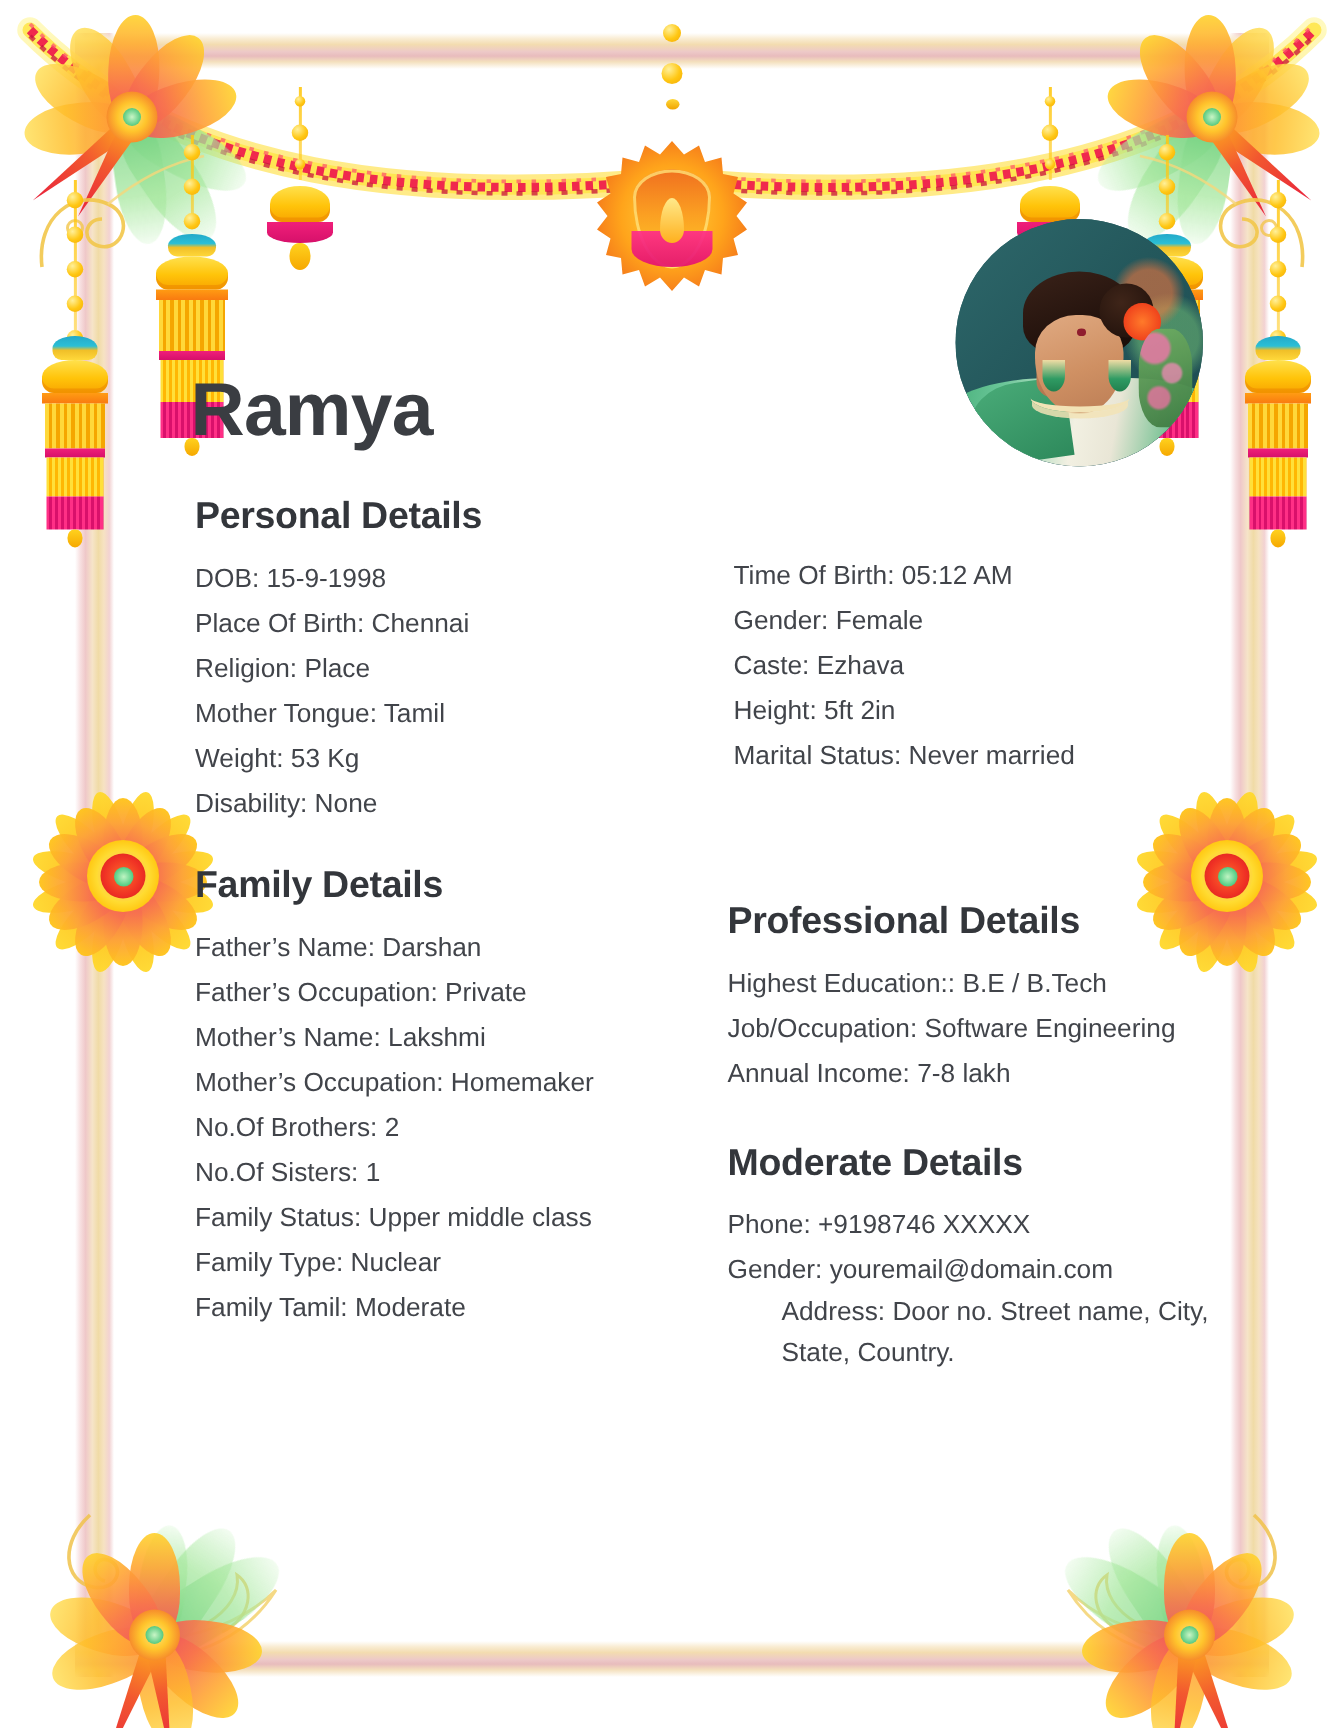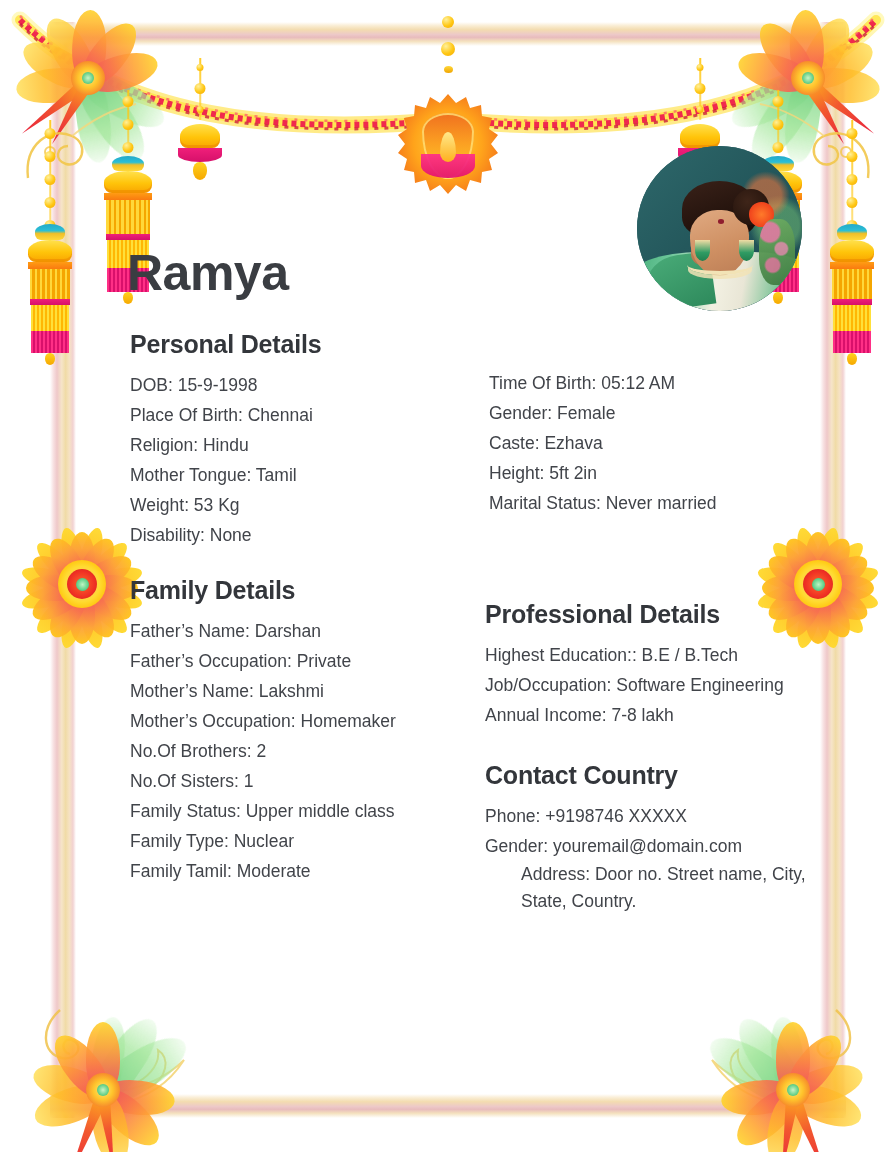--- a/index.html
+++ b/index.html
@@ -700,21 +700,21 @@
 
   <div id="content">
 
     <div id="name">Ramya</div>
 
     <div class="section" id="sec-personal-left">
       <h2>Personal Details</h2>
       <ul>
         <li>DOB: 15-9-1998</li>
         <li>Place Of Birth: Chennai</li>
-        <li>Religion: Hindu</li>
+        <li>Religion: Place</li>
         <li>Mother Tongue: Tamil</li>
         <li>Weight: 53 Kg</li>
         <li>Disability: None</li>
       </ul>
     </div>
 
     <div class="section" id="sec-personal-right">
       <ul>
         <li>Time Of Birth: 05:12 AM</li>
         <li>Gender: Female</li>
@@ -742,21 +742,21 @@
     <div class="section" id="sec-professional">
       <h2>Professional Details</h2>
       <ul>
         <li>Highest Education:: B.E / B.Tech</li>
         <li>Job/Occupation: Software Engineering</li>
         <li>Annual Income: 7-8 lakh</li>
       </ul>
     </div>
 
     <div class="section" id="sec-contact">
-      <h2>Contact Country</h2>
+      <h2>Moderate Details</h2>
       <ul>
         <li>Phone: +9198746 XXXXX</li>
         <li>Gender: youremail@domain.com</li>
         <li class="wrap">Address: Door no. Street name, City, State, Country.</li>
       </ul>
     </div>
 
   </div>
 </div>
 

